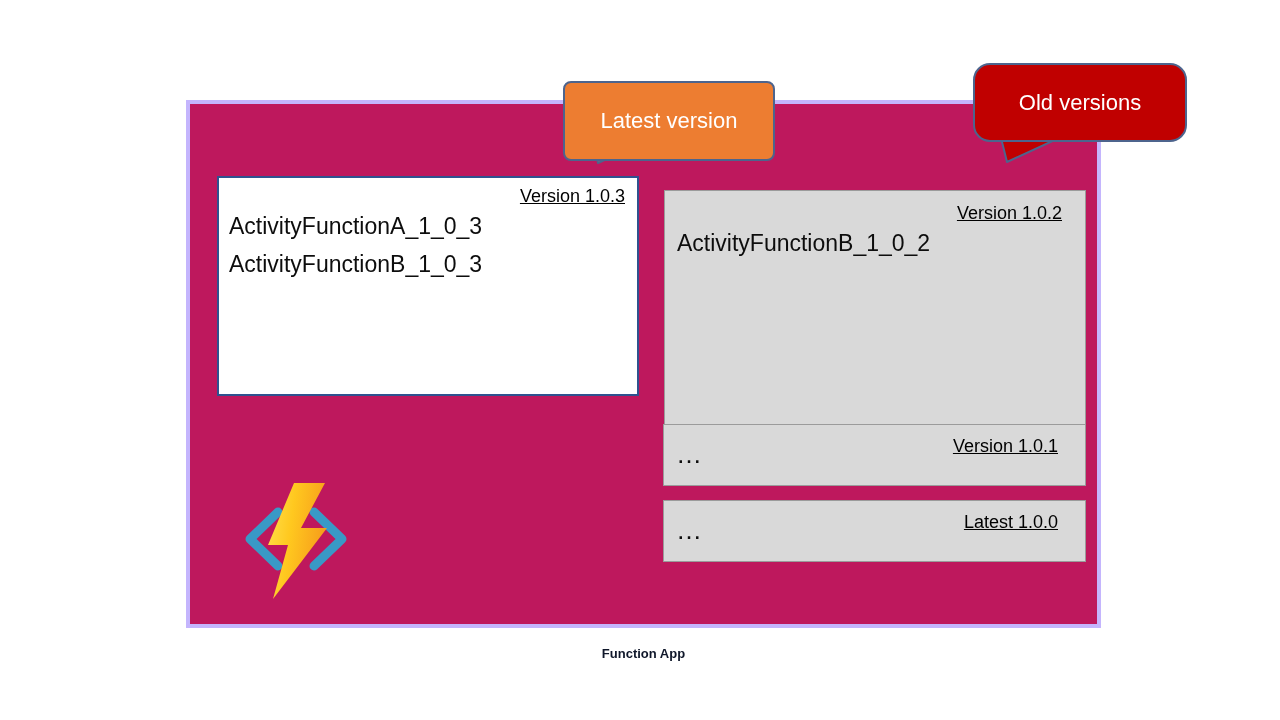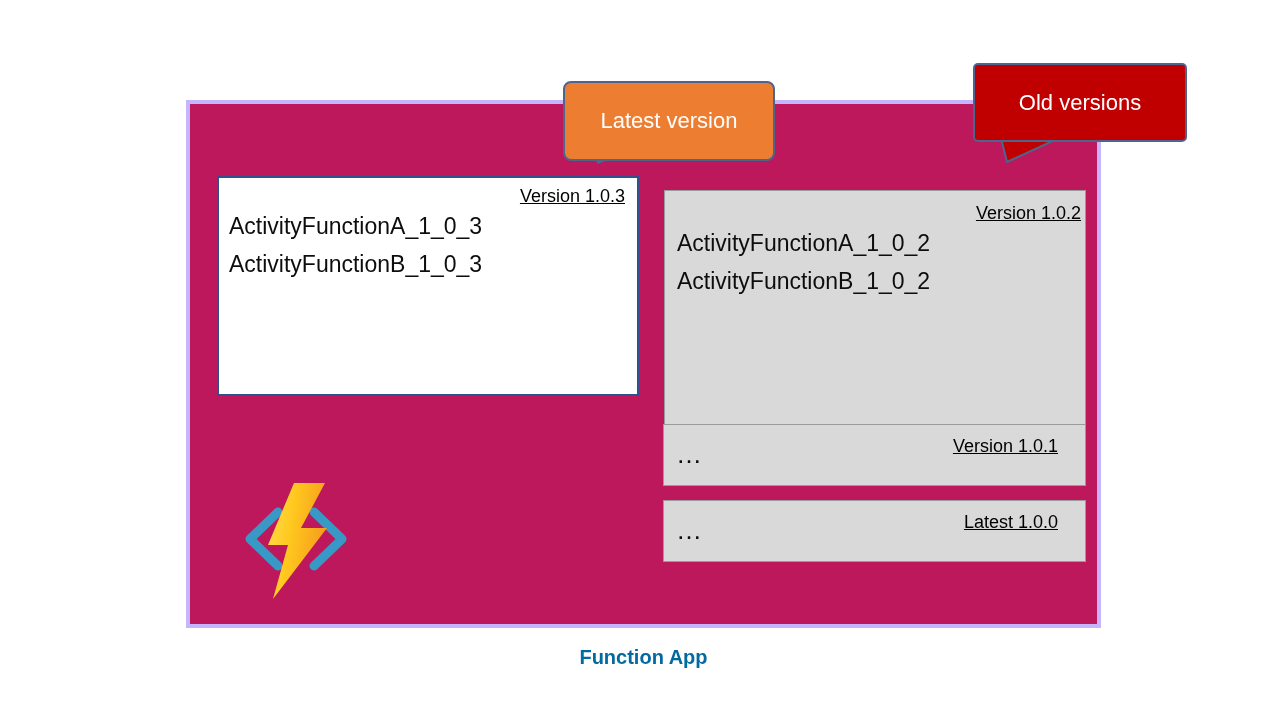--- a/index.html
+++ b/index.html
@@ -13,21 +13,21 @@
     background:#be185d;border:4px solid #c4b5fd;box-sizing:border-box;
   }
   
   .inner-box{position:absolute;box-sizing:border-box;}
   .latest-box{
     left:213px;top:172px;width:422px;height:220px;
     background:#FFFFFF;border:2px solid #2F528F;
     padding:8px 12px 0 10px;
   }
   .gray-box{background:#D9D9D9;border:1.5px solid #9B9B9B;}
-  .box-102{left:660px;top:186px;width:422px;height:261px;padding:12px 4px 0 12px;}
+  .box-102{left:660px;top:186px;width:422px;height:261px;padding:12px 23px 0 12px;}
   .box-101{left:659px;top:420px;width:423px;height:62px;}
   .box-100{left:659px;top:496px;width:423px;height:62px;}
   .version-label{
     font-size:18px;line-height:21px;color:#000;
     text-align:right;text-decoration:underline;
   }
   .fn-line{font-size:23px;line-height:38px;color:#0d0d0d;white-space:nowrap;}
   .latest-box .fn-line:first-of-type{margin-top:3px;}
   .small-version{position:absolute;top:11px;right:27px;}
   .placeholder{
@@ -39,49 +39,48 @@
     position:absolute;display:flex;align-items:center;justify-content:center;
     color:#FFFFFF;font-size:22px;border:2px solid #4d648d;box-sizing:border-box;
     z-index:5;
   }
   .callout-latest{
     left:563px;top:81px;width:212px;height:80px;
     background:#ED7D31;border-radius:8px;
   }
   .callout-old{
     left:973px;top:63px;width:214px;height:79px;
-    background:#C00000;border-radius:5px;
+    background:#C00000;border-radius:17px;
   }
   .tail{position:absolute;z-index:4;}
   .tail-latest{left:591px;top:140px;}
   .tail-old{left:997px;top:138px;}
   
   .fa-label{
     position:absolute;left:186px;top:646px;width:915px;
-    text-align:center;font-weight:bold;font-size:20px;color:#0369a1;
+    text-align:center;font-weight:bold;font-size:13px;color:#0f172a;
   }
   
   .logo{position:absolute;left:233px;top:477px;width:118px;height:122px;}
 </style>
 </head>
 <body>
 
 <div id="canvas">
 
   <div class="app-box">
 
     <div class="inner-box latest-box" style="left:27px;top:72px;">
       <div class="version-label">Version 1.0.3</div>
       <div class="fn-line">ActivityFunctionA_1_0_3</div>
       <div class="fn-line">ActivityFunctionB_1_0_3</div>
     </div>
 
     <div class="inner-box gray-box box-102" style="left:474px;top:86px;">
       <div class="version-label">Version 1.0.2</div>
-      <div class="fn-line">ActivityFunctionA_1_0_2</div>
       <div class="fn-line">ActivityFunctionB_1_0_2</div>
     </div>
 
     <div class="inner-box gray-box box-101" style="left:473px;top:320px;">
       <div class="version-label small-version">Version 1.0.1</div>
       <div class="placeholder">…</div>
     </div>
 
     <div class="inner-box gray-box box-100" style="left:473px;top:396px;">
       <div class="version-label small-version">Latest 1.0.0</div>

